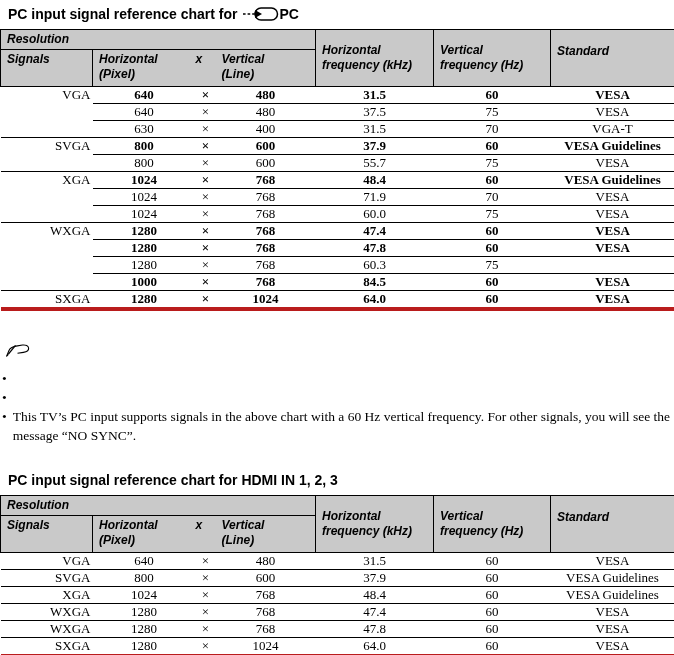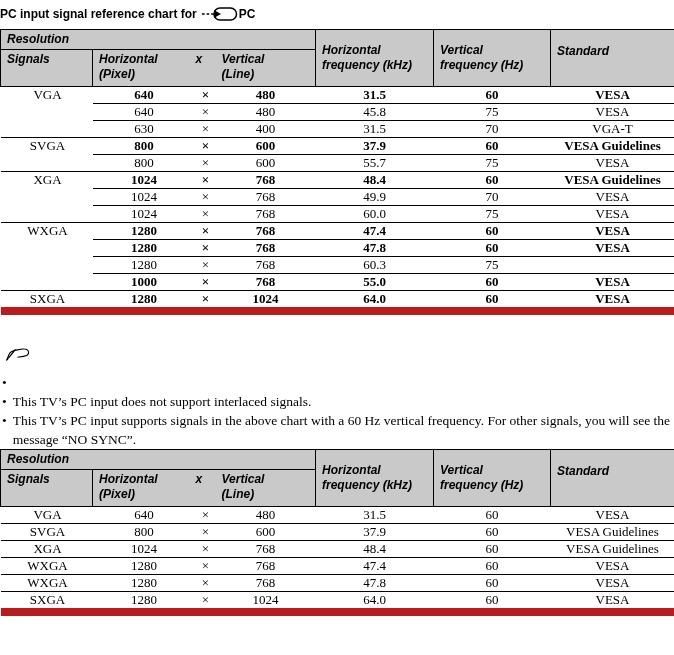--- a/index.html
+++ b/index.html
@@ -3,22 +3,22 @@
 <meta charset="utf-8">
 <style>
   * { box-sizing: border-box; }
   html, body { margin: 0; padding: 0; background: #fff; color: #000; }
   body { width: 674px; font-family: "Liberation Serif", serif; }
   .doc { width: 674px; padding-top: 2px; }
 
   .chart-title {
     font-family: "Liberation Sans", sans-serif;
     font-weight: bold;
-    font-size: 12px;
-    margin: 4px 0 7px 0;
+    font-size: 14px;
+    margin: 4px 0 7px 8px;
     display: flex;
     align-items: center;
     white-space: pre;
   }
   .pc-icon { display: inline-flex; align-items: center; margin: 0 1px 0 4px; }
 
   table { width: 674px; border-collapse: collapse; table-layout: fixed; padding-left: 7px; }
 
   thead th {
     background: #c9c9c9;
@@ -42,25 +42,25 @@
 
   tbody td {
     font-family: "Liberation Serif", serif;
     font-size: 13px;
     height: 17px;
     padding: 0 2px;
     text-align: center;
     vertical-align: middle;
     background: #fff;
   }
-  tbody td.sig { text-align: center; padding-left: 4px; }
+  tbody td.sig { text-align: right; padding-left: 4px; }
   tr.bold td:not(.sig) { font-weight: bold; }
   tr.full td { border-top: 1px solid #000; }
   tr.part td:not(.sig) { border-top: 1px solid #000; }
-  tr.last td { border-bottom: 8px solid #b91c1c; }
+  tr.last td { border-bottom: 4px solid #b91c1c; }
 
   .note-icon { margin: 30px 0 6px 4px; display: block; }
   ul.notes { list-style: none; margin: 0 0 0 2px; padding: 0;
     font-family: "Liberation Serif", serif; font-size: 13.5px; }
   ul.notes li { display: flex; gap: 6px; line-height: 19px; align-items: flex-start; }
   ul.notes .bullet { flex: 0 0 auto; }
 
   .title2 { margin-top: 27px; }
 </style>
 </head>
@@ -109,21 +109,21 @@
           <td>480</td>
           <td>31.5</td>
           <td>60</td>
           <td>VESA</td>
         </tr>
         <tr class="part">
           <td class="sig"></td>
           <td>640</td>
           <td>×</td>
           <td>480</td>
-          <td>45.8</td>
+          <td>37.5</td>
           <td>75</td>
           <td>VESA</td>
         </tr>
         <tr class="part">
           <td class="sig"></td>
           <td>630</td>
           <td>×</td>
           <td>400</td>
           <td>31.5</td>
           <td>70</td>
@@ -154,21 +154,21 @@
           <td>768</td>
           <td>48.4</td>
           <td>60</td>
           <td>VESA Guidelines</td>
         </tr>
         <tr class="part">
           <td class="sig"></td>
           <td>1024</td>
           <td>×</td>
           <td>768</td>
-          <td>49.9</td>
+          <td>71.9</td>
           <td>70</td>
           <td>VESA</td>
         </tr>
         <tr class="part">
           <td class="sig"></td>
           <td>1024</td>
           <td>×</td>
           <td>768</td>
           <td>60.0</td>
           <td>75</td>
@@ -199,21 +199,21 @@
           <td>768</td>
           <td>60.3</td>
           <td>75</td>
           <td></td>
         </tr>
         <tr class="part bold">
           <td class="sig"></td>
           <td>1000</td>
           <td>×</td>
           <td>768</td>
-          <td>55.0</td>
+          <td>84.5</td>
           <td>60</td>
           <td>VESA</td>
         </tr>
         <tr class="full bold last">
           <td class="sig">SXGA</td>
           <td>1280</td>
           <td>×</td>
           <td>1024</td>
           <td>64.0</td>
           <td>60</td>
@@ -228,28 +228,29 @@
       <line x1="4.2" y1="13.4" x2="11.5" y2="4.4" stroke="#000" stroke-width="1.3"></line>
       <path d="M4.6 14 L2.5 15.8 L3.2 13 z" fill="#000"></path>
     </svg>
   </span>
   <ul class="notes">
     <li>
         <span class="bullet">•</span>
       </li>
     <li>
         <span class="bullet">•</span>
-        <span>This TV’s PC input does not support interlaced signals.</span>
       </li>
     <li>
         <span class="bullet">•</span>
         <span>This TV’s PC input supports signals in the above chart with a 60 Hz vertical frequency. For other signals, you will see the message “NO SYNC”.</span>
       </li>
   </ul>
 
+  <div class="chart-title title2"><span>PC input signal reference chart for HDMI IN 1, 2, 3</span>
+  </div>
 
   <table>
     <colgroup>
       <col style="width:92px">
         <col style="width:103px">
         <col style="width:20px">
         <col style="width:100px">
       <col style="width:118px">
         <col style="width:117px">
         <col style="width:124px">

